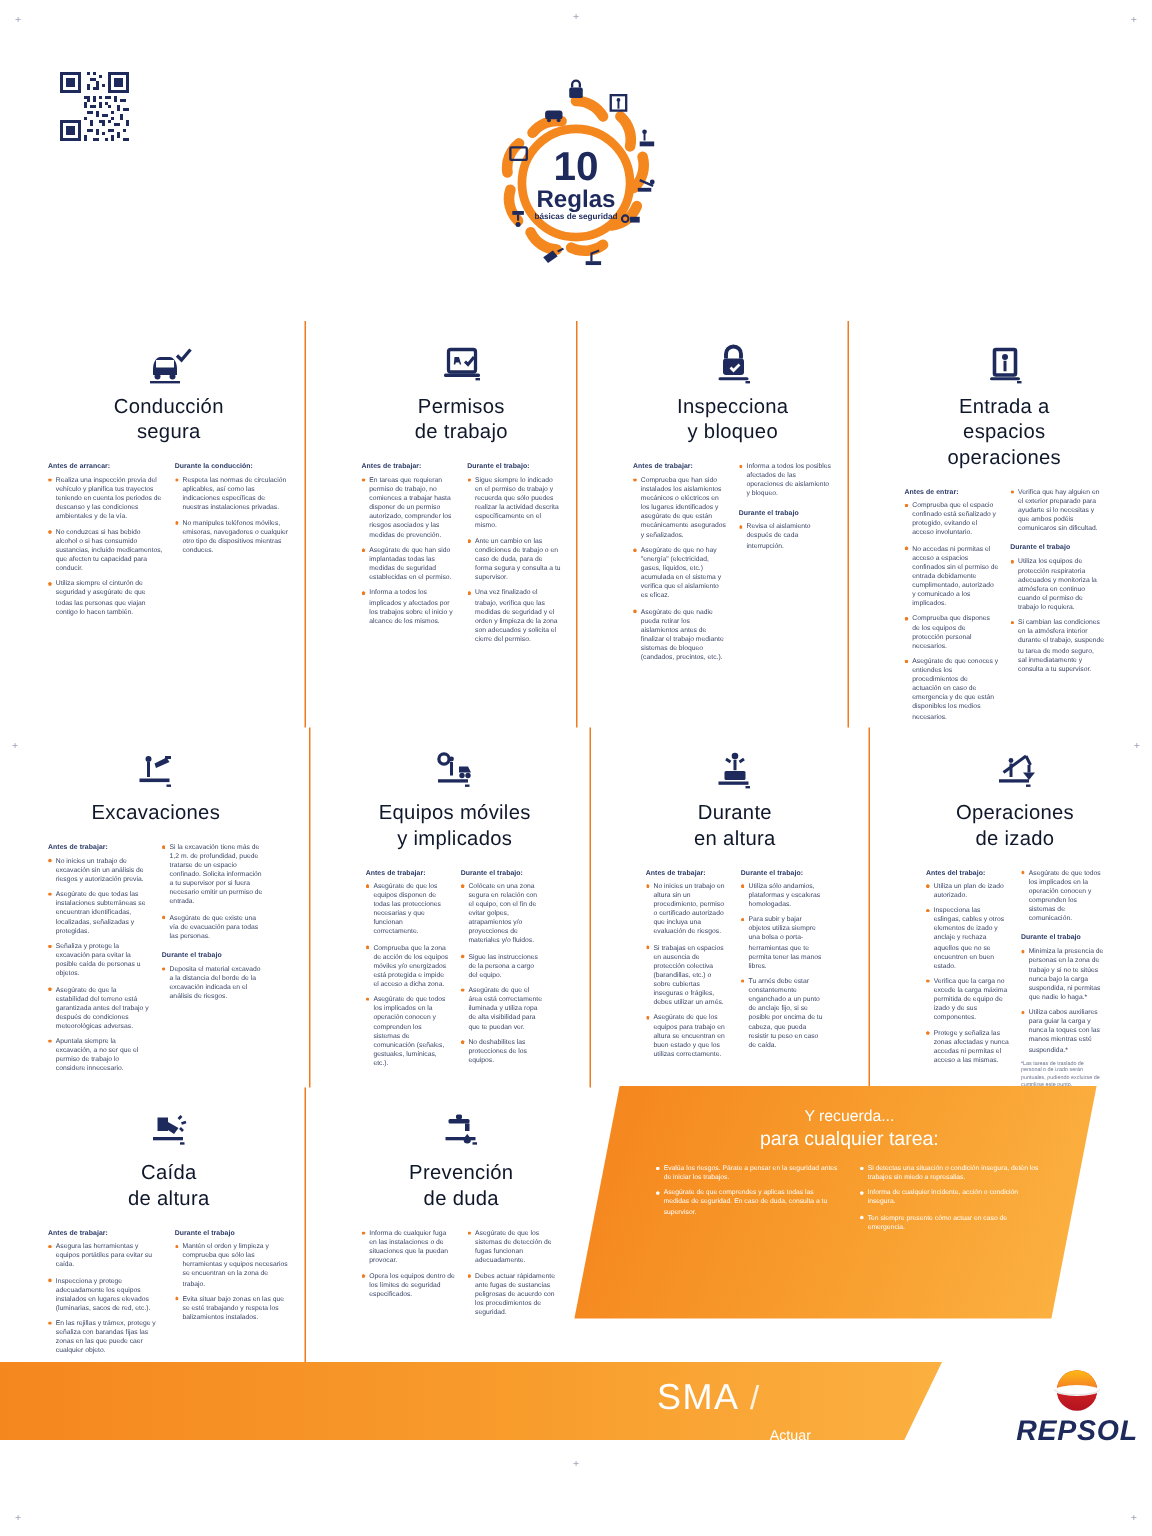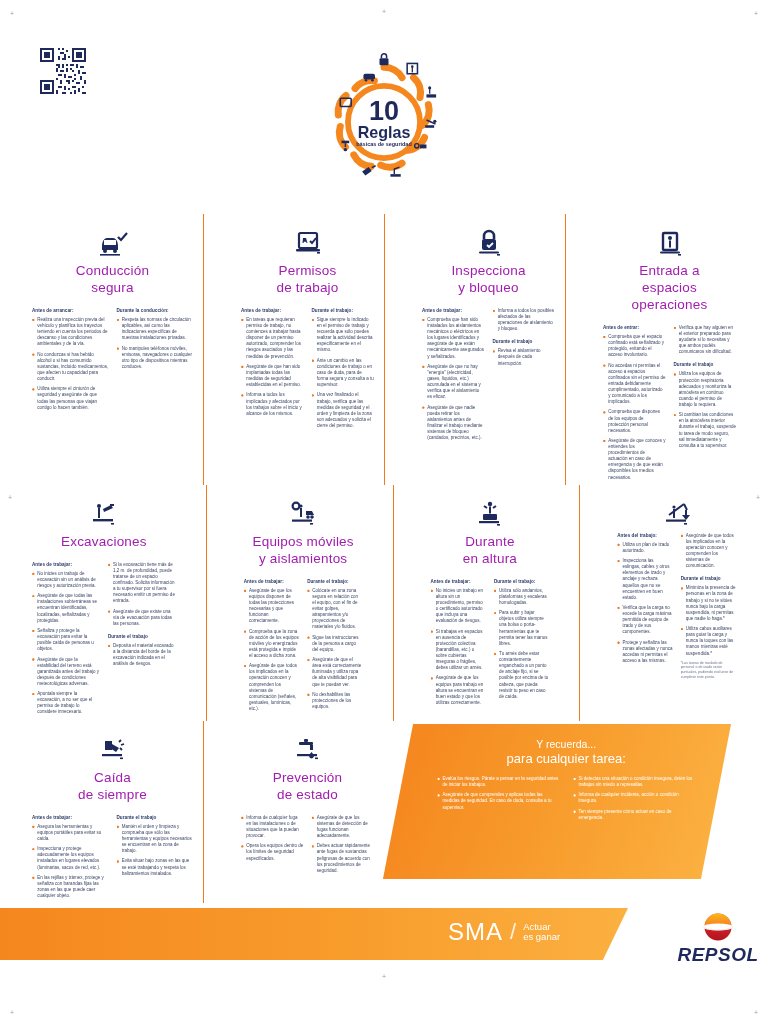--- a/index.html
+++ b/index.html
@@ -38,21 +38,21 @@
   .grid{position:absolute;left:22px;top:214px;width:724px;}
   .row{display:flex;position:relative;}
   .rule{position:relative;box-sizing:border-box;padding:0 10px 0 10px;}
   .rule + .rule{border-left:1.4px solid #f07a1e;padding-left:37px;}
   .rule.w4{width:181px;}
 
   .rule-icon{height:44px;display:flex;align-items:flex-end;justify-content:center;margin-bottom:4px;}
   .rule-icon svg{display:block;}
   .rule-title{
     text-align:center;font-size:13.5px;line-height:17px;font-weight:400;
-    color:#a21caf;letter-spacing:.2px;margin:0 0 12px 0;
+    color:#0f172a;letter-spacing:.2px;margin:0 0 12px 0;
   }
   .rule-cols{display:flex;gap:8px;}
   .rule-col{flex:1;min-width:0;}
   .sub{font-size:4.6px;font-weight:700;color:#2b3a67;margin:0 0 3px 0;line-height:6px;letter-spacing:.05px;}
   ul.bullets{list-style:none;margin:0;padding:0;}
   ul.bullets li{
     position:relative;padding-left:5.2px;margin:0 0 4.2px 0;
     font-size:4.5px;line-height:6.1px;color:#3a4566;letter-spacing:.01px;
     text-align:left;
   }
@@ -75,24 +75,24 @@
   .rem-t2{color:#fff;font-size:13px;line-height:16px;text-align:center;margin:0 0 9px 0;}
   .rem-cols{display:flex;gap:14px;}
   .rem-cols ul.bullets li{color:#ffffff;font-size:4.5px;line-height:6.1px;}
   .rem-cols ul.bullets li:before{background:#ffffff;}
 
   
   .bottombar{position:absolute;left:0;top:908px;width:768px;height:52px;}
   .bar-shape{position:absolute;left:0;top:0;height:52px;width:628px;
     background:linear-gradient(90deg,#f5871f 0%,#f89c2c 55%,#fbb040 100%);
     clip-path:polygon(0 0,100% 0,96% 100%,0 100%);}
-  .sma{position:absolute;left:448px;top:11px;display:flex;align-items:center;gap:7px;color:#fff;}
+  .sma{position:absolute;left:438px;top:11px;display:flex;gap:7px;color:#fff;}
   .sma .big{font-size:24px;line-height:26px;letter-spacing:1px;}
   .sma .slash{font-size:22px;opacity:.85;font-weight:300;}
-  .sma .small{font-size:9.5px;line-height:10.5px;}
+  .sma .small{font-size:9.5px;line-height:10.5px;margin-top:34px;}
   .repsol{position:absolute;left:663px;top:4px;width:110px;text-align:center;}
   .repsol svg{display:block;margin:0 auto;}
   .repsol .word{margin-top:2px;font-family:"Liberation Sans", sans-serif;
     font-weight:700;font-style:italic;font-size:19px;letter-spacing:.5px;color:#1d2a5b;}
 </style>
 </head>
 <body>
 
 <div class="page">
 
@@ -437,21 +437,21 @@
                 <rect x="14" y="9" width="2" height="9"></rect>
                 <path d="M20 12h6l2 4h-8z"></path>
                 <circle cx="22" cy="18" r="1.8"></circle>
                 <circle cx="26" cy="18" r="1.8"></circle>
               </g>
               <rect x="6" y="20.5" width="20" height="2.2" fill="#1d2a5b"></rect>
               <rect x="24" y="24" width="3" height="1.6" fill="#1d2a5b"></rect>
             </svg>
         </div>
         <div class="rule-title">
-          <span>Equipos móviles</span><br><span>y aislamientos</span>
+          <span>Equipos móviles</span><br><span>y implicados</span>
         </div>
         <div class="rule-cols">
           <div class="rule-col">
             <p class="sub">Antes de trabajar:</p>
             <ul class="bullets">
               <li>Asegúrate de que los equipos disponen de todas las protecciones necesarias y que funcionan correctamente.</li>
               <li>Comprueba que la zona de acción de los equipos móviles y/o energizados está protegida e impide el acceso a dicha zona.</li>
               <li>Asegúrate de que todos los implicados en la operación conocen y comprenden los sistemas de comunicación (señales, gestuales, lumínicas, etc.).</li>
             </ul>
           </div>
@@ -513,20 +513,23 @@
               </g>
               <g fill="#1d2a5b">
                 <path d="M22 16h8l-4 5z"></path>
                 <circle cx="14" cy="8" r="1.6"></circle>
                 <rect x="13" y="10" width="2" height="9"></rect>
               </g>
               <rect x="6" y="20.5" width="20" height="2.2" fill="#1d2a5b"></rect>
               <rect x="24" y="24" width="3" height="1.6" fill="#1d2a5b"></rect>
             </svg>
         </div>
+        <div class="rule-title">
+          <span>Operaciones</span><br><span>de izado</span>
+        </div>
         <div class="rule-cols">
           <div class="rule-col">
             <p class="sub">Antes del trabajo:</p>
             <ul class="bullets">
               <li>Utiliza un plan de izado autorizado.</li>
               <li>Inspecciona las eslingas, cables y otros elementos de izado y anclaje y rechaza aquellos que no se encuentren en buen estado.</li>
               <li>Verifica que la carga no excede la carga máxima permitida de equipo de izado y de sus componentes.</li>
               <li>Protege y señaliza las zonas afectadas y nunca accedas ni permitas el acceso a las mismas.</li>
             </ul>
           </div>
@@ -552,21 +555,21 @@
               <g fill="#1d2a5b">
                 <path d="M9 6h7v9H9z"></path>
                 <path d="M16 9l7 4-3 4-6-4z"></path>
                 <path d="M23 7l2-2M25 10l3-1M24 13l2 2" stroke="#1d2a5b" stroke-width="1.8"></path>
               </g>
               <rect x="6" y="19" width="20" height="2.2" fill="#1d2a5b"></rect>
               <rect x="24" y="22.5" width="3" height="1.6" fill="#1d2a5b"></rect>
             </svg>
         </div>
         <div class="rule-title">
-          <span>Caída</span><br><span>de siempre</span>
+          <span>Caída</span><br><span>de altura</span>
         </div>
         <div class="rule-cols">
           <div class="rule-col">
             <p class="sub">Antes de trabajar:</p>
             <ul class="bullets">
               <li>Asegura las herramientas y equipos portátiles para evitar su caída.</li>
               <li>Inspecciona y protege adecuadamente los equipos instalados en lugares elevados (luminarias, sacos de red, etc.).</li>
               <li>En las rejillas y trámex, protege y señaliza con barandas fijas las zonas en las que puede caer cualquier objeto.</li>
             </ul>
           </div>
@@ -587,21 +590,21 @@
                 <rect x="8" y="7" width="14" height="3" rx="1"></rect>
                 <rect x="13" y="4" width="4" height="3" rx="1"></rect>
                 <rect x="19" y="10" width="3" height="5"></rect>
                 <path d="M20.5 17c1.6 2 2.4 3 2.4 4a2.4 2.4 0 0 1-4.8 0c0-1 .8-2 2.4-4z"></path>
               </g>
               <rect x="6" y="19" width="20" height="2.2" fill="#1d2a5b"></rect>
               <rect x="24" y="22.5" width="3" height="1.6" fill="#1d2a5b"></rect>
             </svg>
         </div>
         <div class="rule-title">
-          <span>Prevención</span><br><span>de estado</span>
+          <span>Prevención</span><br><span>de duda</span>
         </div>
         <div class="rule-cols">
           <div class="rule-col">
             <ul class="bullets">
               <li>Informa de cualquier fuga en las instalaciones o de situaciones que la puedan provocar.</li>
               <li>Opera los equipos dentro de los límites de seguridad especificados.</li>
             </ul>
           </div>
           <div class="rule-col">
             <ul class="bullets">

